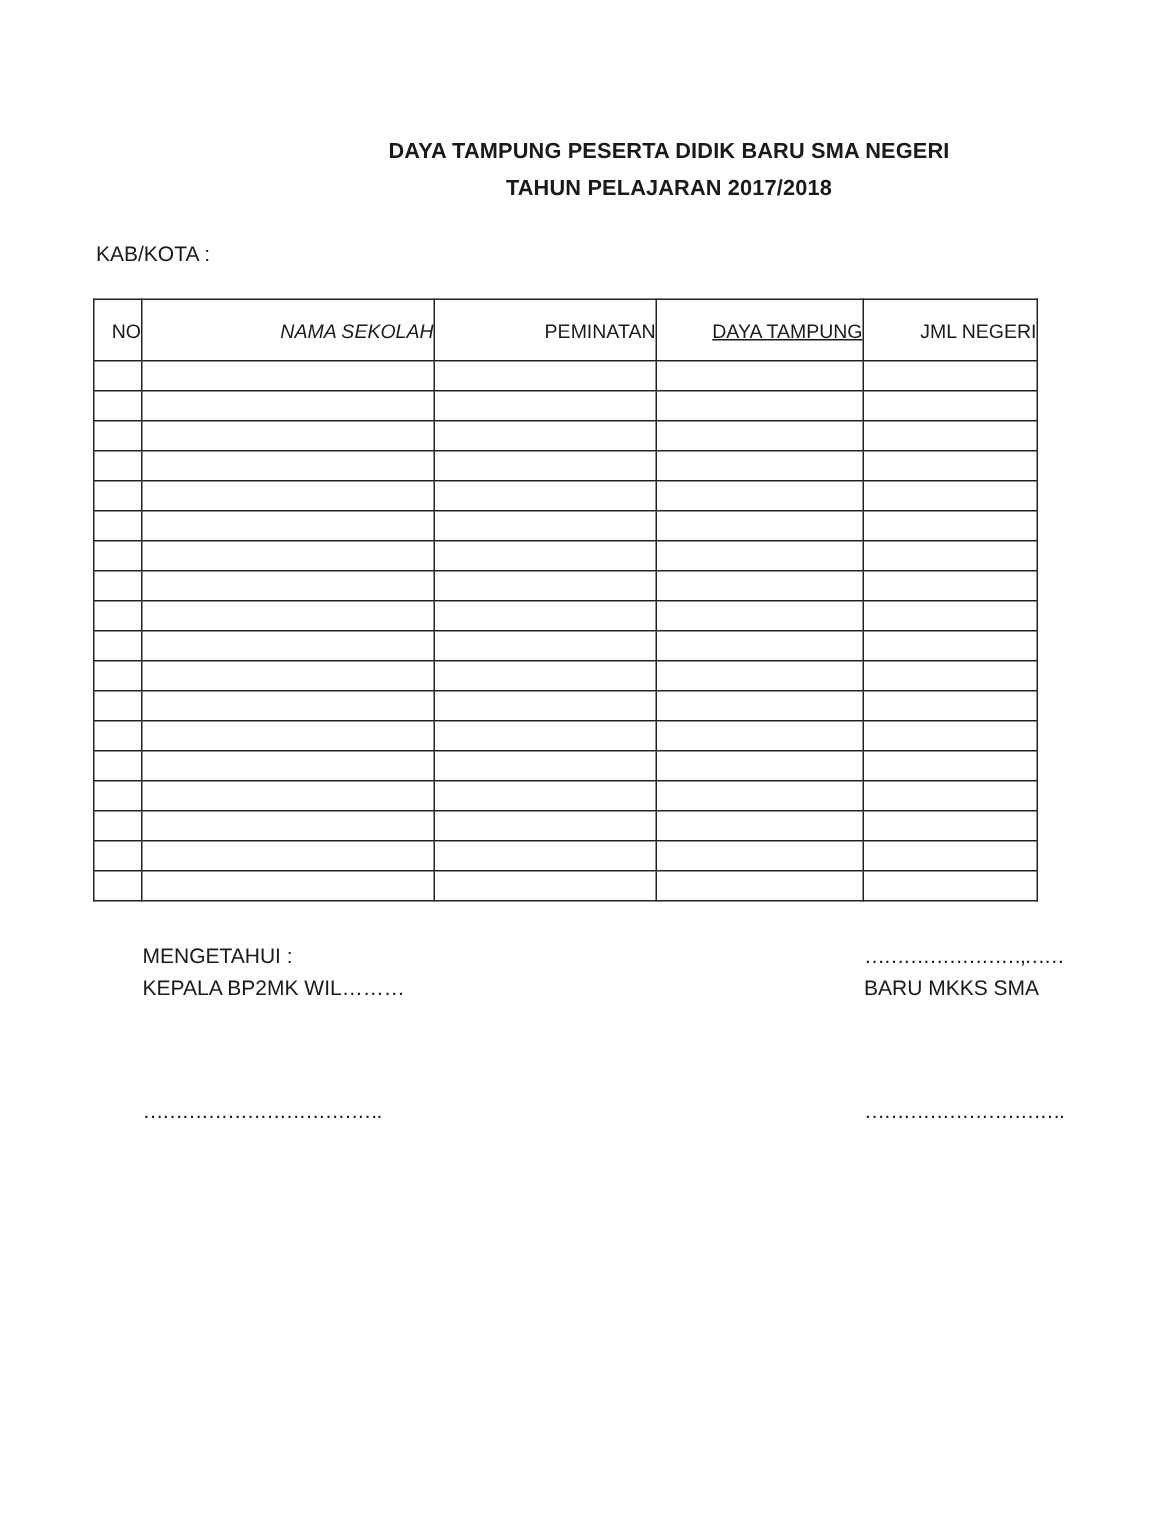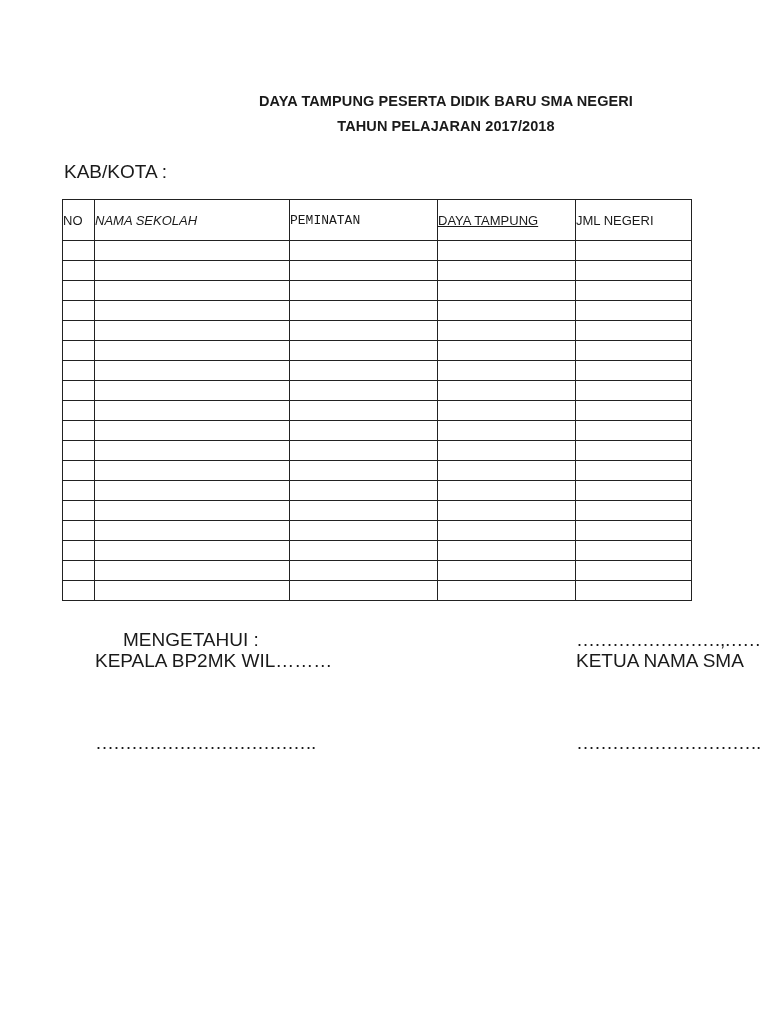--- a/index.html
+++ b/index.html
@@ -2,32 +2,32 @@
 <html><head>
   <meta charset="utf-8">
   <style>
     html, body { margin: 0; padding: 0; background: #ffffff; }
     body { width: 768px; height: 1024px; position: relative; overflow: hidden;
            font-family: "Liberation Sans", "DejaVu Sans", sans-serif; color: #1a1a1a; }
     .title { position: absolute; left: 0; width: 892px; text-align: center;
              font-weight: bold; font-size: 14.5px; letter-spacing: 0.1px; }
     #t1 { top: 93px; }
     #t2 { top: 118px; }
-    .label { position: absolute; font-size: 19px; }
+    .label { position: absolute; font-size: 14px; }
     #kab { left: 64px; top: 161px; }
     table { position: absolute; left: 62px; top: 199px; border-collapse: collapse; }
     td, th { border: 1.3px solid #222; padding: 0; font-size: 13px; font-weight: normal; }
-    th { height: 40px; text-align: left; vertical-align: middle; }
+    th { height: 40px; text-align: right; vertical-align: middle; }
     td { height: 19px; }
     .c0 { width: 31px; }
     .c1 { width: 194px; font-style: italic; }
-    .c2 { width: 147px; font-family: Liberation Mono, monospace; }
+    .c2 { width: 147px; }
     .c3 { width: 137px; text-decoration: underline; }
     .c4 { width: 115px; }
-    #sig-l1 { left: 95px; top: 629px; margin-left: 28px; }
+    #sig-l1 { left: 95px; top: 629px; }
     #sig-l2 { left: 95px; top: 650px; }
     #sig-l3 { left: 95px; top: 732px; letter-spacing: -1px; }
     #sig-r1 { left: 576px; top: 629px; letter-spacing: -1px; }
     #sig-r2 { left: 576px; top: 650px; }
     #sig-r3 { left: 576px; top: 732px; letter-spacing: -1px; }
   </style>
 </head>
 <body>
 
 <div class="title" id="t1">DAYA TAMPUNG PESERTA DIDIK BARU SMA NEGERI</div>
@@ -173,14 +173,14 @@
         <td class="c4"></td>
       </tr>
     </tbody>
 </table>
 
 <div class="label" id="sig-l1">MENGETAHUI :</div>
 <div class="label" id="sig-l2">KEPALA BP2MK WIL………</div>
 <div class="label" id="sig-l3">……………………………….</div>
 
 <div class="label" id="sig-r1">……………………,……</div>
-<div class="label" id="sig-r2">KETUA NAMA SMA</div>
+<div class="label" id="sig-r2">BARU MKKS SMA</div>
 <div class="label" id="sig-r3">………………………….</div>
 
 </body></html>

